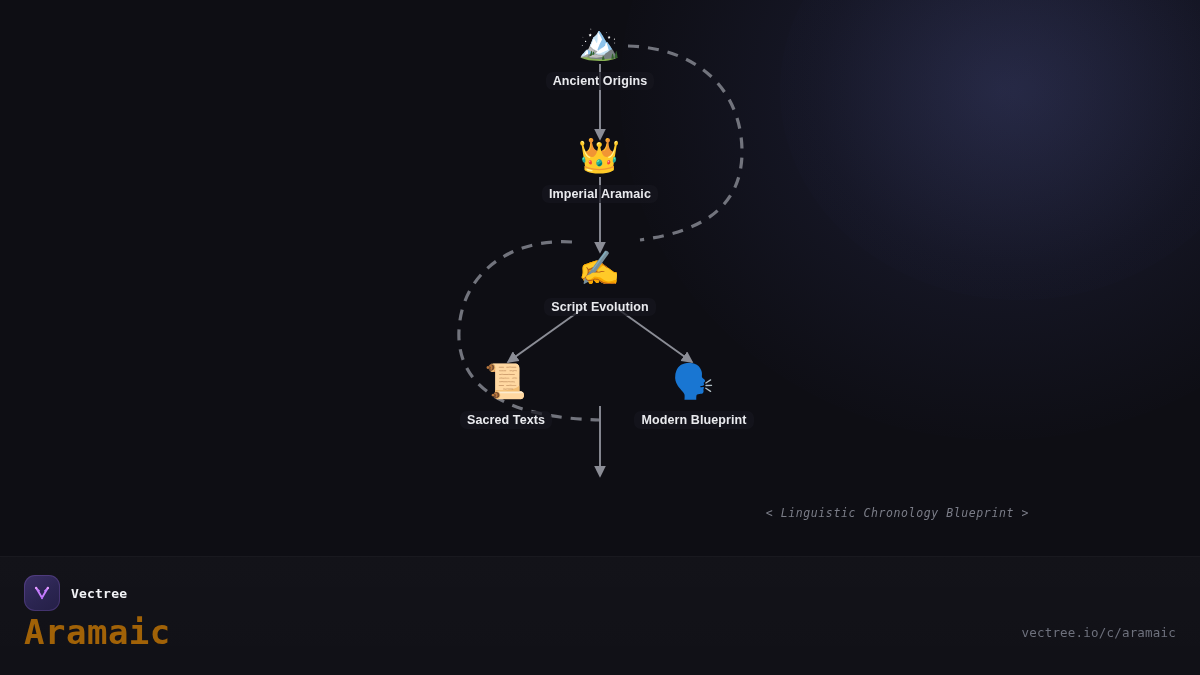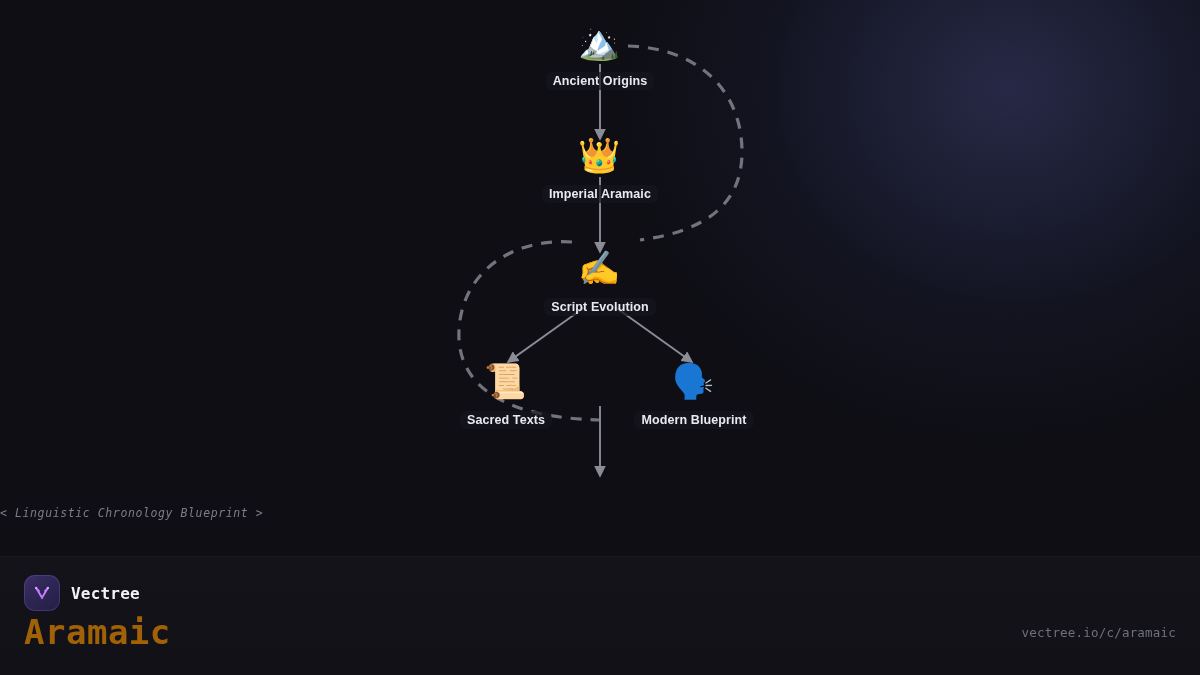--- a/index.html
+++ b/index.html
@@ -81,21 +81,21 @@
     border-radius: 7px;
     white-space: nowrap;
   }
 
   
   #caption {
     position: absolute;
     left: 0;
     top: 506px;
     width: 1029px;
-    text-align: left;
+    text-align: right;
     font-family: "DejaVu Sans Mono", monospace;
     font-style: italic;
     font-size: 11.5px;
     letter-spacing: 0.6px;
     color: #7b7d88;
     z-index: 4;
   }
 
   
   #brand-row {
@@ -112,21 +112,21 @@
     height: 36px;
     border-radius: 11px;
     background: linear-gradient(145deg, #3b2f66 0%, #2b2551 55%, #241f46 100%);
     box-shadow: inset 0 0 0 1px rgba(168,120,235,0.22);
     display: flex;
     align-items: center;
     justify-content: center;
   }
   #brand-name {
     font-family: "DejaVu Sans Mono", monospace;
-    font-size: 16px;
+    font-size: 13px;
     font-weight: bold;
     color: #f2f3f6;
     letter-spacing: 0.2px;
   }
   #page-title {
     position: absolute;
     left: 24px;
     top: 612px;
     font-family: "DejaVu Sans Mono", monospace;
     font-size: 34px;

